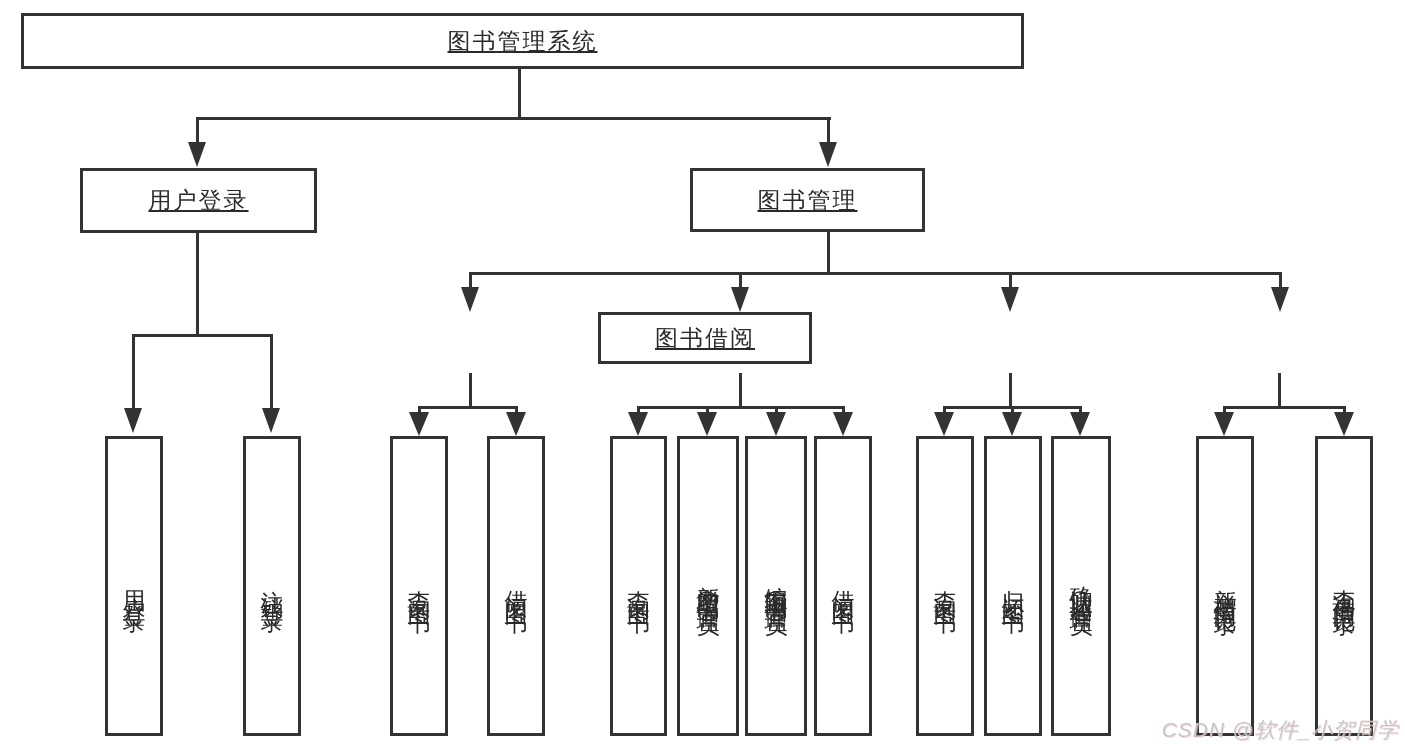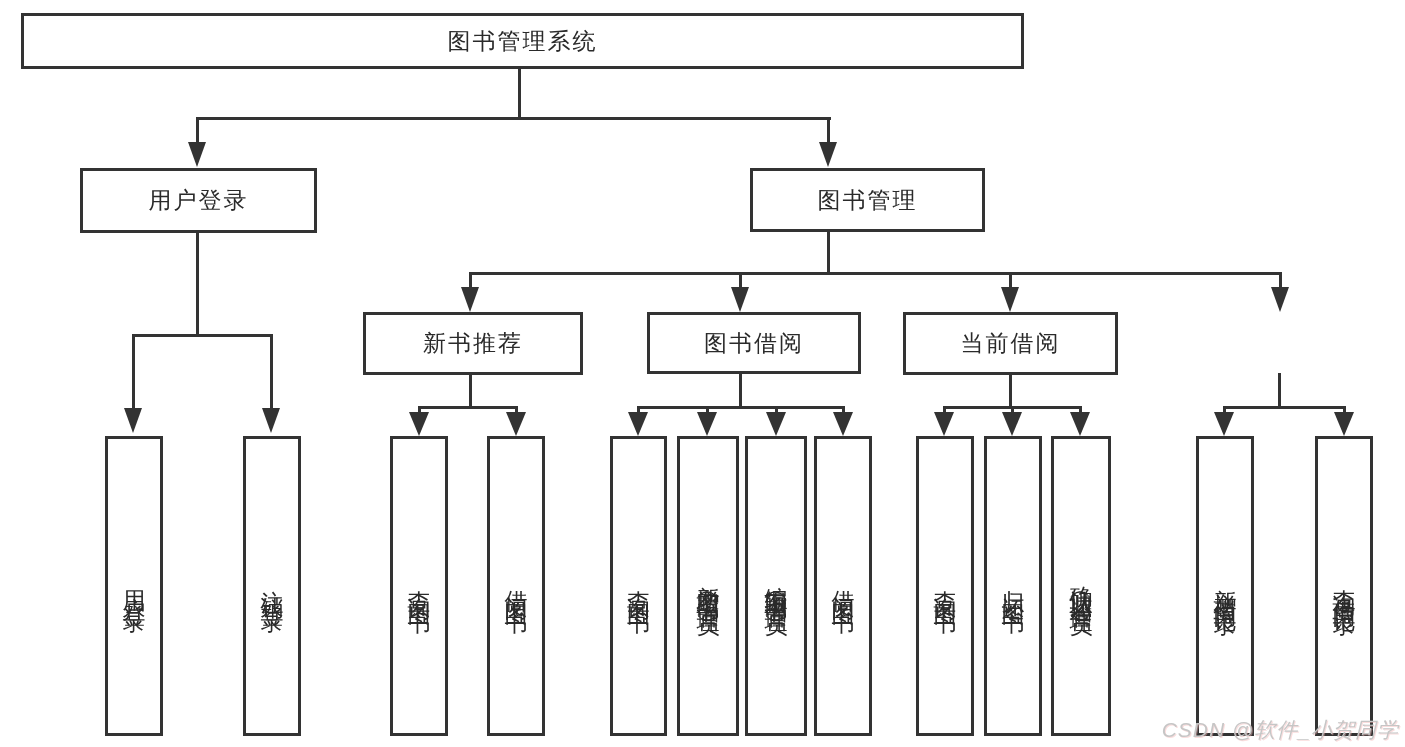--- a/index.html
+++ b/index.html
@@ -13,21 +13,21 @@
   .box{
     position:absolute;
     box-sizing:border-box;
     background:#ffffff;
     border:3px solid #333333;
     display:flex;
     align-items:center;
     justify-content:center;
     color:#2a2a2a;
   }
-  .h-label{font-size:23px;letter-spacing:2px;white-space:nowrap;}
+  .h-label{font-size:23px;letter-spacing:2px;white-space:nowrap;text-decoration:underline;}
   .v-label{
     writing-mode:vertical-rl;
     text-orientation:mixed;
     font-size:23px;
     letter-spacing:7px;
     line-height:1;
     white-space:nowrap;
   }
   .vl,.hl{position:absolute;background:#333333;}
   .vl{width:3px;}
@@ -63,21 +63,21 @@
   <div class="vl" style="left:518px;top:69px;height:49px;"></div>
   <div class="hl" style="left:196px;top:117px;width:635px;"></div>
   <div class="vl" style="left:196px;top:117px;height:28px;"></div>
   <div class="ah" style="left:188px;top:142px;"></div>
   <div class="vl" style="left:827px;top:117px;height:28px;"></div>
   <div class="ah" style="left:819px;top:142px;"></div>
 
   <div class="box" style="left:80px;top:168px;width:237px;height:65px;">
     <span class="h-label">用户登录</span>
   </div>
-  <div class="box" style="left:750px;top:168px;width:235px;height:64px;">
+  <div class="box" style="left:690px;top:168px;width:235px;height:64px;">
     <span class="h-label">图书管理</span>
   </div>
 
   <div class="vl" style="left:196px;top:232px;height:104px;"></div>
   <div class="hl" style="left:132px;top:334px;width:141px;"></div>
   <div class="vl" style="left:132px;top:334px;height:76px;"></div>
   <div class="ah" style="left:124px;top:408px;"></div>
   <div class="vl" style="left:270px;top:334px;height:76px;"></div>
   <div class="ah" style="left:262px;top:408px;"></div>
 
@@ -85,28 +85,22 @@
   <div class="hl" style="left:469px;top:272px;width:813px;"></div>
   <div class="vl" style="left:469px;top:272px;height:18px;"></div>
   <div class="ah" style="left:461px;top:287px;"></div>
   <div class="vl" style="left:739px;top:272px;height:18px;"></div>
   <div class="ah" style="left:731px;top:287px;"></div>
   <div class="vl" style="left:1009px;top:272px;height:18px;"></div>
   <div class="ah" style="left:1001px;top:287px;"></div>
   <div class="vl" style="left:1279px;top:272px;height:18px;"></div>
   <div class="ah" style="left:1271px;top:287px;"></div>
 
-  <div class="box" style="left:363px;top:312px;width:220px;height:63px;">
-    <span class="h-label">新书推荐</span>
-  </div>
-  <div class="box" style="left:647px;top:312px;width:214px;height:62px;">
+  <div class="box" style="left:598px;top:312px;width:214px;height:52px;">
     <span class="h-label">图书借阅</span>
-  </div>
-  <div class="box" style="left:903px;top:312px;width:215px;height:63px;">
-    <span class="h-label">当前借阅</span>
   </div>
 
   <div class="vl" style="left:469px;top:373px;height:35px;"></div>
   <div class="hl" style="left:418px;top:406px;width:100px;"></div>
   <div class="vl" style="left:418px;top:406px;height:9px;"></div>
   <div class="ah big" style="left:409px;top:412px;"></div>
   <div class="vl" style="left:515px;top:406px;height:9px;"></div>
   <div class="ah big" style="left:506px;top:412px;"></div>
 
   <div class="vl" style="left:739px;top:373px;height:35px;"></div>

